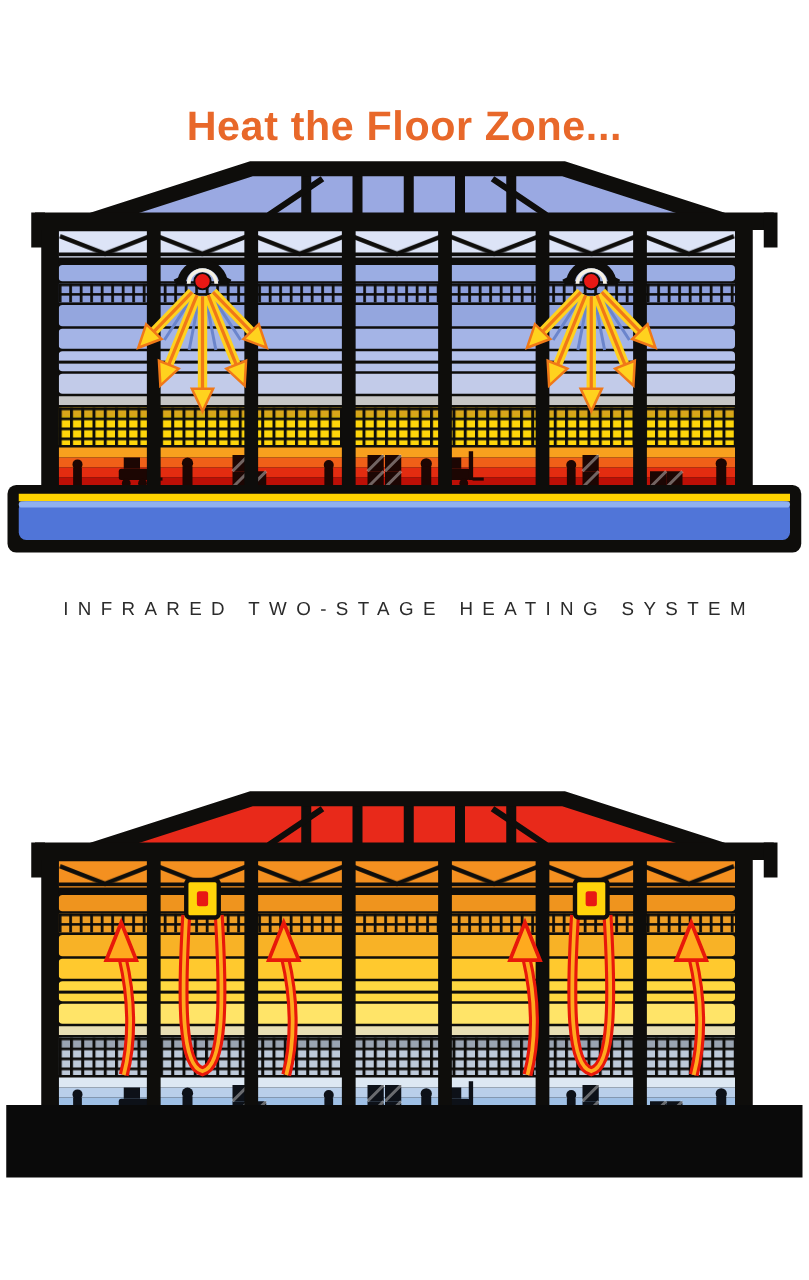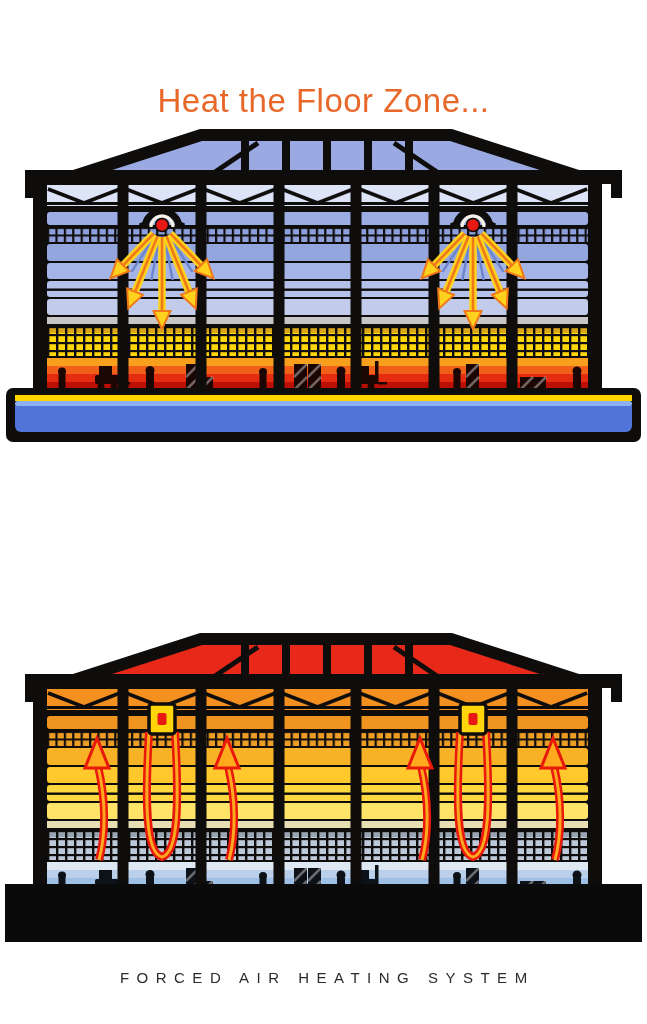--- a/index.html
+++ b/index.html
@@ -4,21 +4,21 @@
 <style>
   html,body { margin:0; padding:0; background:#ffffff; }
   .page {
     position:relative; width:647px; height:1024px; margin:0 auto;
     background:var(--page-bg,#ffffff);
     font-family:"Liberation Sans", sans-serif;
     overflow:hidden;
   }
   .title {
     position:absolute; left:0; right:0; text-align:center;
-    font-size:33px; font-weight:normal; letter-spacing:.5px;
+    font-size:33px; font-weight:bold; letter-spacing:.5px;
     color:var(--title,#e8682a);
   }
   #title-infrared { top:82px; }
   #title-forced   { top:586px; }
   .caption {
     position:absolute; left:0; right:0; text-align:center;
     font-size:15px; font-weight:400; letter-spacing:7.5px; text-indent:7.5px;
     color:var(--caption,#2b2b2b);
   }
   #caption-infrared { top:479px; }
@@ -214,20 +214,21 @@
         <use href="#ir-heater"></use>
       </g>
     <g>
       <rect x="6" y="260" width="635" height="54" rx="7" fill="var(--outline)"></rect>
       <rect x="15" y="267" width="617" height="6" fill="var(--slab-stripe)"></rect>
       <rect x="15" y="273" width="617" height="31" rx="6" fill="var(--slab-main)"></rect>
       <rect x="15" y="273" width="617" height="5" rx="2.5" fill="var(--slab-hi)"></rect>
     </g>
   </svg>
 
+  <div class="caption" id="caption-infrared">INFRARED TWO-STAGE HEATING SYSTEM</div>
 
 
   <svg id="building-forced" class="building" viewBox="0 0 647 318" style="--gable: #e8291a; --truss: #f49020; --slat1: #ef941e; --grid1: #ee9e24; --slat2: #f8b226; --slat3: #ffc92e; --slat4: #ffd840; --slat5: #ffe468; --trans: #e8deb4; --grid2-top: #9aa4b2; --grid2: #bdc9d9; --floor1: #dde8f3; --floor2: #b9cfea; --floor3: #9fc0e6; --floor4: #8cace0; --sil: #0d1118; --arrow-main: #e8180a; --arrow-core: #ffaa1e; --box: #ffd40a; --bulb: #e81814; --slab: #0a0a0a;">
     <use href="#shell"></use>
     <g transform="translate(162,0)">
         <use href="#u-loop"></use>
       </g>
     <g transform="translate(473,0)">
         <use href="#u-loop"></use>
       </g>
@@ -245,15 +246,14 @@
       </g>
     <g transform="translate(420,106)">
         <use href="#up-arrow"></use>
       </g>
     <g transform="translate(553,106)">
         <use href="#up-arrow"></use>
       </g>
     <rect x="5" y="252" width="637" height="58" fill="var(--slab)"></rect>
   </svg>
 
-  <div class="caption" id="caption-forced">FORCED AIR HEATING SYSTEM</div>
 
 </div>
 
 </body></html>

